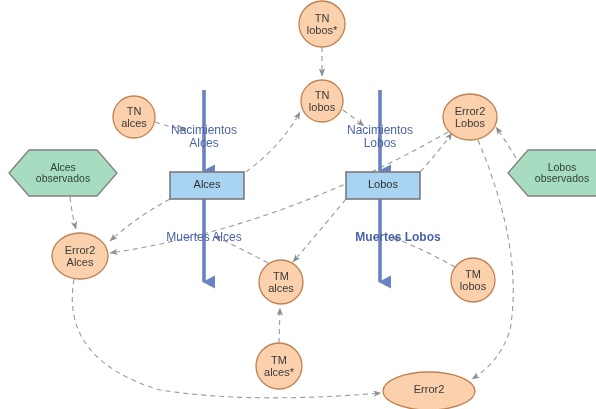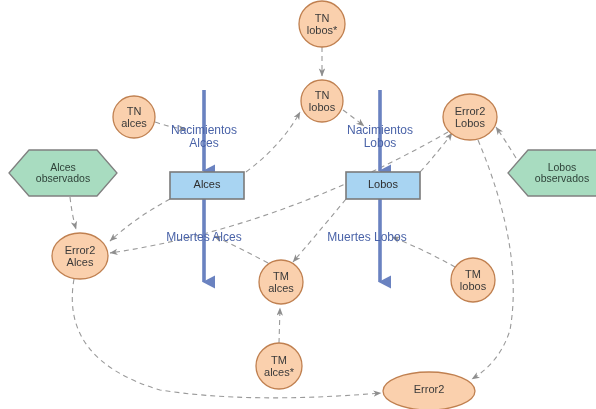--- a/index.html
+++ b/index.html
@@ -117,13 +117,13 @@
 <div class="node-label lbl-hex" style="left:13px;top:162px;width:100px;">Alces
 observados</div>
 <div class="node-label lbl-hex" style="left:512px;top:162px;width:100px;">Lobos
 observados</div>
 
 <div class="flow-label" style="left:154px;top:124px;width:100px;">Nacimientos
 Alces</div>
 <div class="flow-label" style="left:330px;top:124px;width:100px;">Nacimientos
 Lobos</div>
 <div class="flow-label" style="left:149px;top:231px;width:110px;">Muertes Alces</div>
-<div class="flow-label" style="left:312px;top:231px;width:110px;">Muertes Lobos</div>
+<div class="flow-label" style="left:343px;top:231px;width:110px;font-weight:bold;">Muertes Lobos</div>
 
 </body></html>

